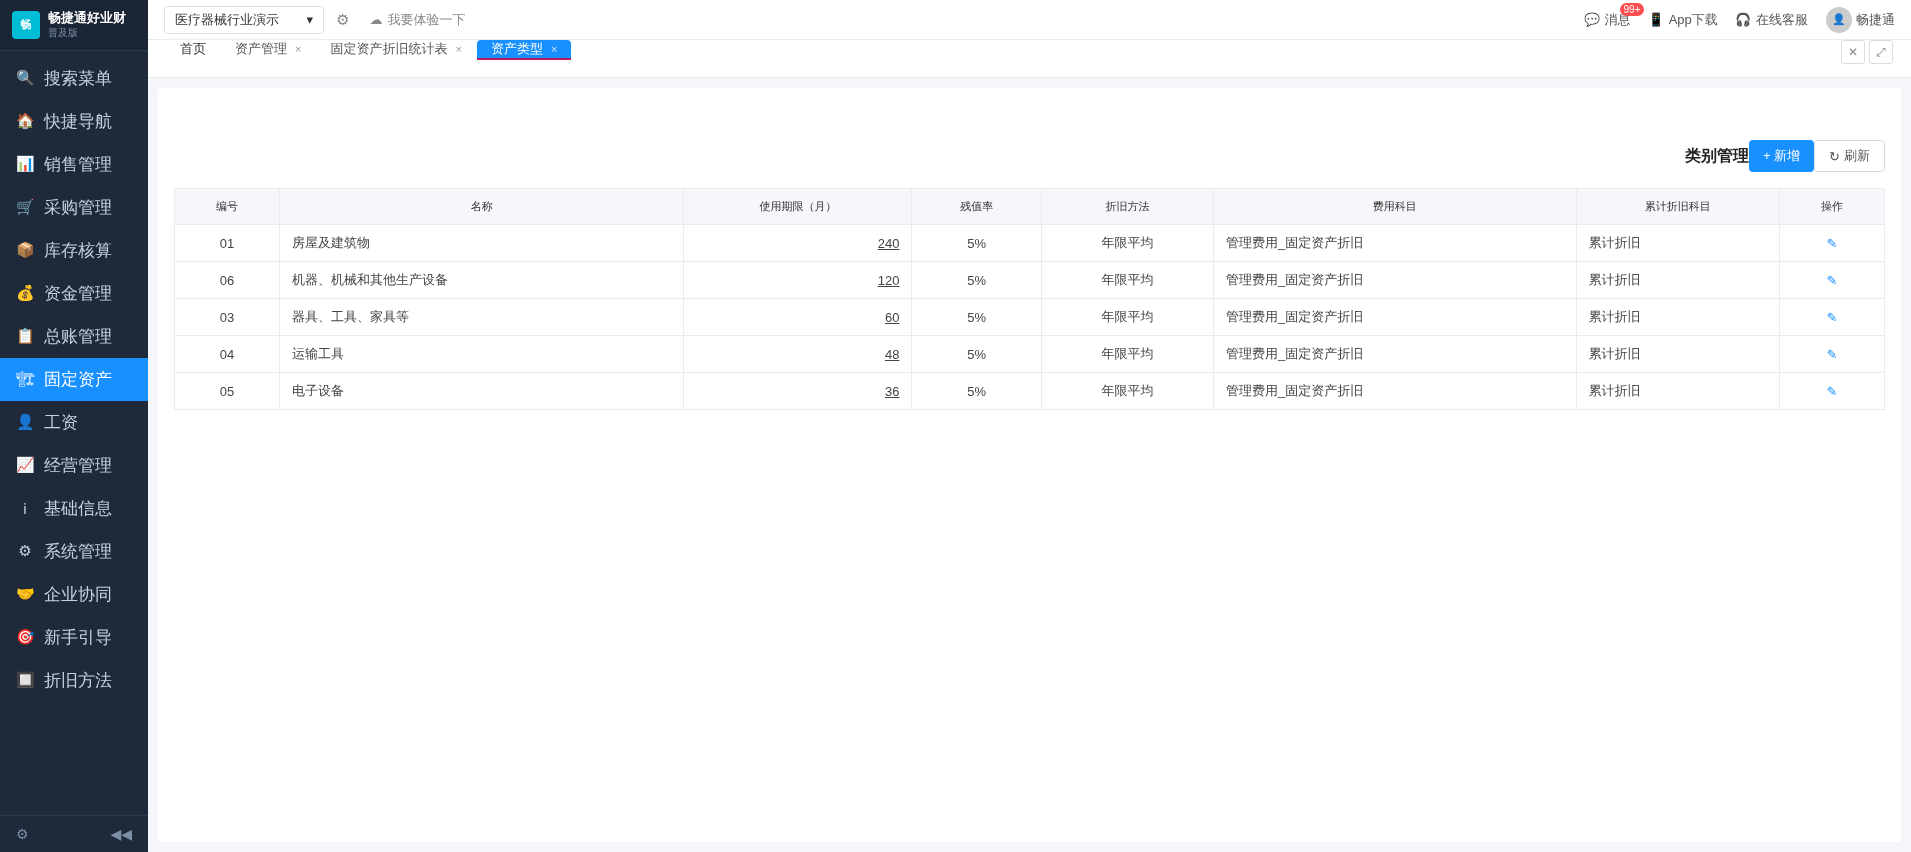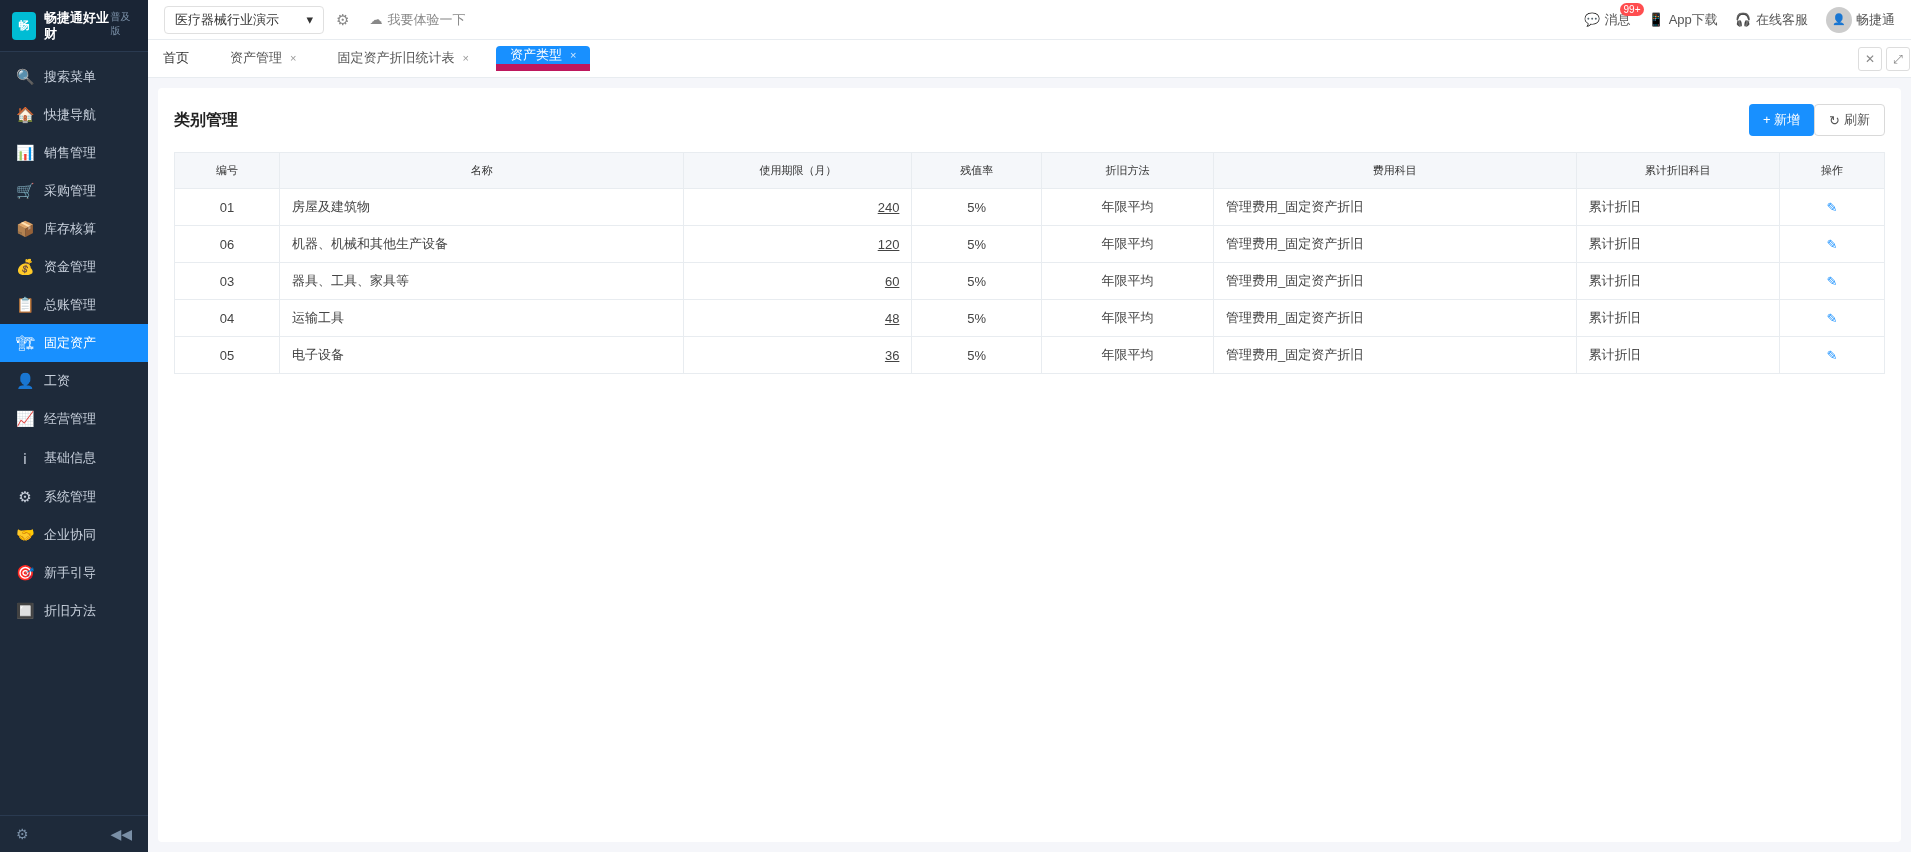--- a/index.html
+++ b/index.html
@@ -23,34 +23,34 @@
       gap: 8px;
       border-bottom: 1px solid #2a3a50;
     }
     .sidebar-logo-icon {
       width: 28px; height: 28px;
       background: #00bcd4;
       border-radius: 4px;
       display: flex; align-items: center; justify-content: center;
       color: white; font-size: 11px; font-weight: bold;
     }
-    .sidebar-title-block { display: flex; flex-direction: row; }
+    .sidebar-title-block { display: flex; flex-direction: column; }
     .sidebar-title { color: #fff; font-size: 13px; font-weight: bold; line-height: 1.2; }
     .sidebar-subtitle { color: #7a8fa6; font-size: 10px; }
     .sidebar-nav { flex: 1; overflow-y: auto; padding: 6px 0; }
     .sidebar-nav::-webkit-scrollbar { width: 4px; }
     .sidebar-nav::-webkit-scrollbar-thumb { background: #3a4a5c; }
     .nav-item {
       display: flex; align-items: center; gap: 10px;
       padding: 10px 16px; cursor: pointer; color: #c8d0dc;
       transition: background 0.2s;
     }
     .nav-item.active { background: #1890ff; color: #fff; }
     .nav-item .nav-icon { font-size: 15px; width: 18px; text-align: center; }
-    .nav-item .nav-label { font-size: 13px; font-family: Liberation Mono, monospace; }
+    .nav-item .nav-label { font-size: 17px; font-family: Liberation Mono, monospace; }
     .sidebar-footer {
       border-top: 1px solid #2a3a50;
       padding: 10px 16px;
       display: flex; align-items: center; justify-content: space-between;
     }
     .sidebar-footer-icon { color: #7a8fa6; cursor: pointer; font-size: 14px; }
 
     
     .main-content {
       flex: 1;
@@ -99,34 +99,34 @@
       width: 26px; height: 26px; background: #ccc; border-radius: 50%;
       display: flex; align-items: center; justify-content: center;
       font-size: 11px; color: #555;
     }
 
     
     .tabbar {
       background: #fff;
       height: 38px;
       display: flex;
-      align-items: center;
+      align-items: flex-start;
       border-bottom: 1px solid #e8ecf0;
-      padding: 0 1px;
-      gap: 13px;
+      padding: 0 18px;
+      gap: 1px;
     }
     .tab {
       display: flex; align-items: center; gap: 6px;
       padding: 0 14px; cursor: pointer;
       color: #555; font-size: 13px;
       border-bottom: 2px solid transparent;
     }
     .tab.active {
       background: #1890ff; color: #fff; border-radius: 4px 4px 0 0;
-      border-bottom: 7px solid #be185d;
+      border-bottom: 2px solid #be185d;
     }
     .tab .tab-close {
       font-size: 11px; cursor: pointer; color: #999;
       margin-left: 2px;
     }
     .tab.active .tab-close { color: rgba(255,255,255,0.8); }
     .tab-home { color: #333; }
     .tabbar-actions {
       margin-left: auto;
       display: flex; align-items: center; gap: 4px;
@@ -143,22 +143,23 @@
       flex: 1;
       background: #fff;
       margin: 10px;
       border-radius: 4px;
       overflow: auto;
       padding: 16px;
     }
 
     
     .page-header {
-      display: flex; align-items: center; justify-content: space-between;
+      display: flex; align-items: center; justify-content: flex-end;
       margin-bottom: 16px;
+      margin-top: 36px;
     }
     .page-title { font-size: 16px; font-weight: bold; color: #222; }
     .page-actions { display: flex; gap: 0; }
     .btn-primary {
       background: #1890ff; color: #fff; border: none;
       padding: 6px 14px; border-radius: 4px; cursor: pointer;
       font-size: 13px; display: flex; align-items: center; gap: 4px;
     }
     .btn-default {
       background: #fff; color: #555; border: 1px solid #d9d9d9;

